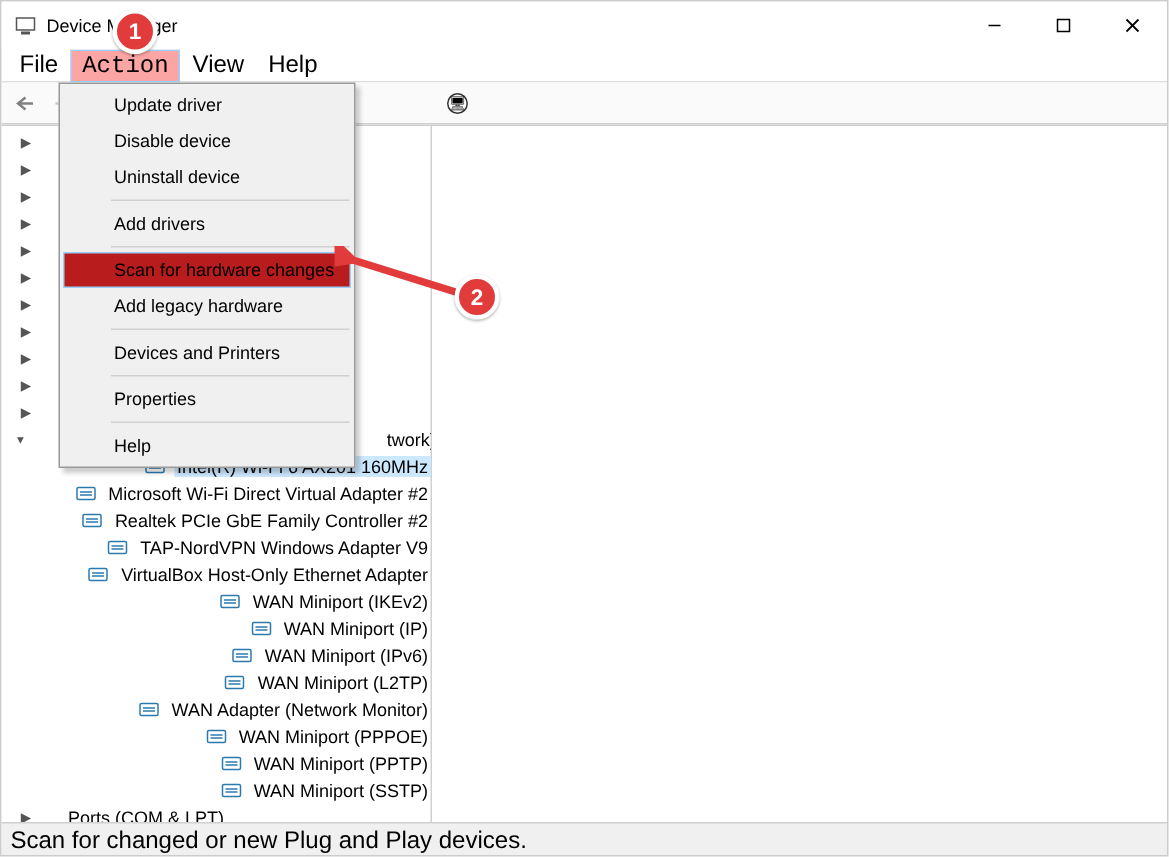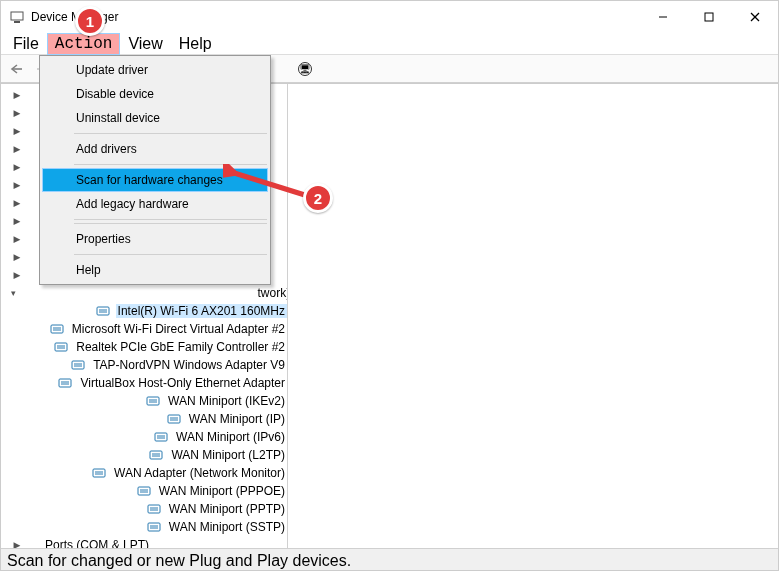--- a/index.html
+++ b/index.html
@@ -144,36 +144,36 @@
     padding: 0 6px;
     background: #f0f0f0;
     font-size: 16px;
     border-top: 1px solid #d0d0d0;
   }
   
   .dropdown {
     position: absolute;
     left: 38px;
     top: 54px;
-    width: 232px;
+    width: 198px;
     background: #f0f0f0;
     border: 1px solid #999;
     box-shadow: 3px 3px 3px rgba(0,0,0,0.2);
     z-index: 200;
     padding: 2px;
   }
   .dropdown .ditem {
     height: 24px;
     display: flex;
     align-items: center;
     padding: 0 10px 0 34px;
     font-size: 12px;
   }
   .dropdown .ditem.hover {
-    background: #0ea5e9;
+    background: #b91c1c;
     border: 1px solid #99d1ff;
     padding: 0 9px 0 33px;
   }
   .dropdown .dsep {
     height: 1px;
     background: #d0d0d0;
     margin: 3px 1px 3px 32px;
   }
   
   .badge {
@@ -442,20 +442,21 @@
 <div class="dropdown">
   <div class="ditem">Update driver</div>
   <div class="ditem">Disable device</div>
   <div class="ditem">Uninstall device</div>
   <div class="dsep"></div>
   <div class="ditem">Add drivers</div>
   <div class="dsep"></div>
   <div class="ditem hover">Scan for hardware changes</div>
   <div class="ditem">Add legacy hardware</div>
   <div class="dsep"></div>
+  <div class="ditem">Devices and Printers</div>
   <div class="dsep"></div>
   <div class="ditem">Properties</div>
   <div class="dsep"></div>
   <div class="ditem">Help</div>
 </div>
 
 <div class="badge" style="left:74px; top:5px;">
   <span>1</span>
 </div>
 <div class="badge" style="left:302px; top:182px;">

